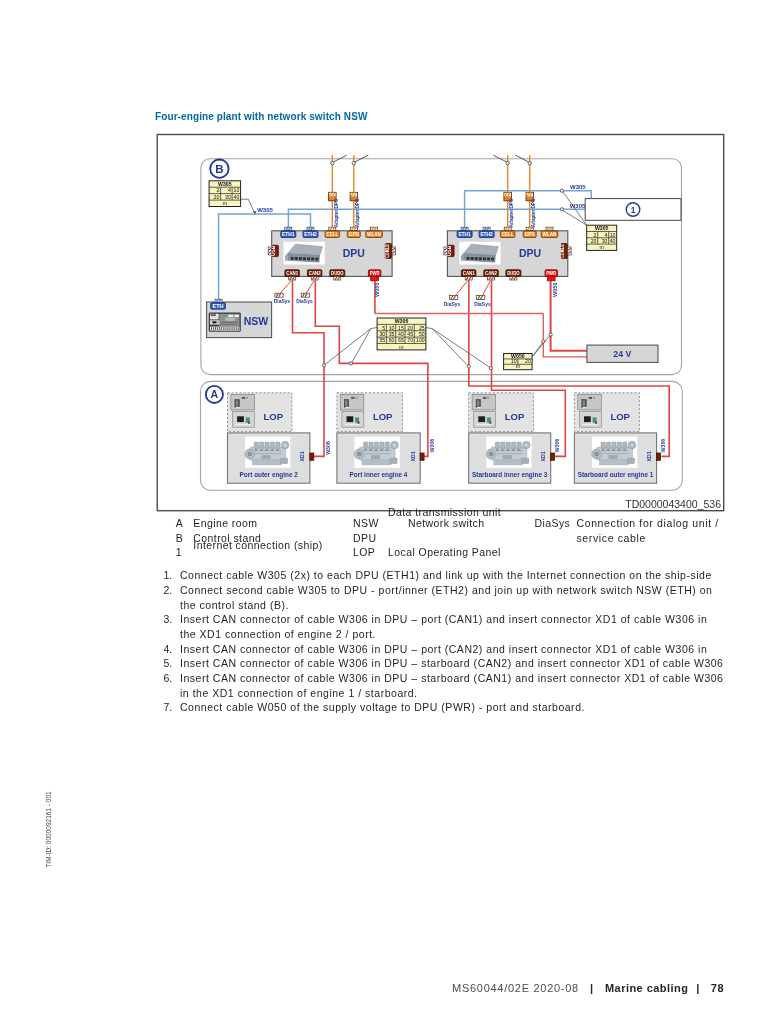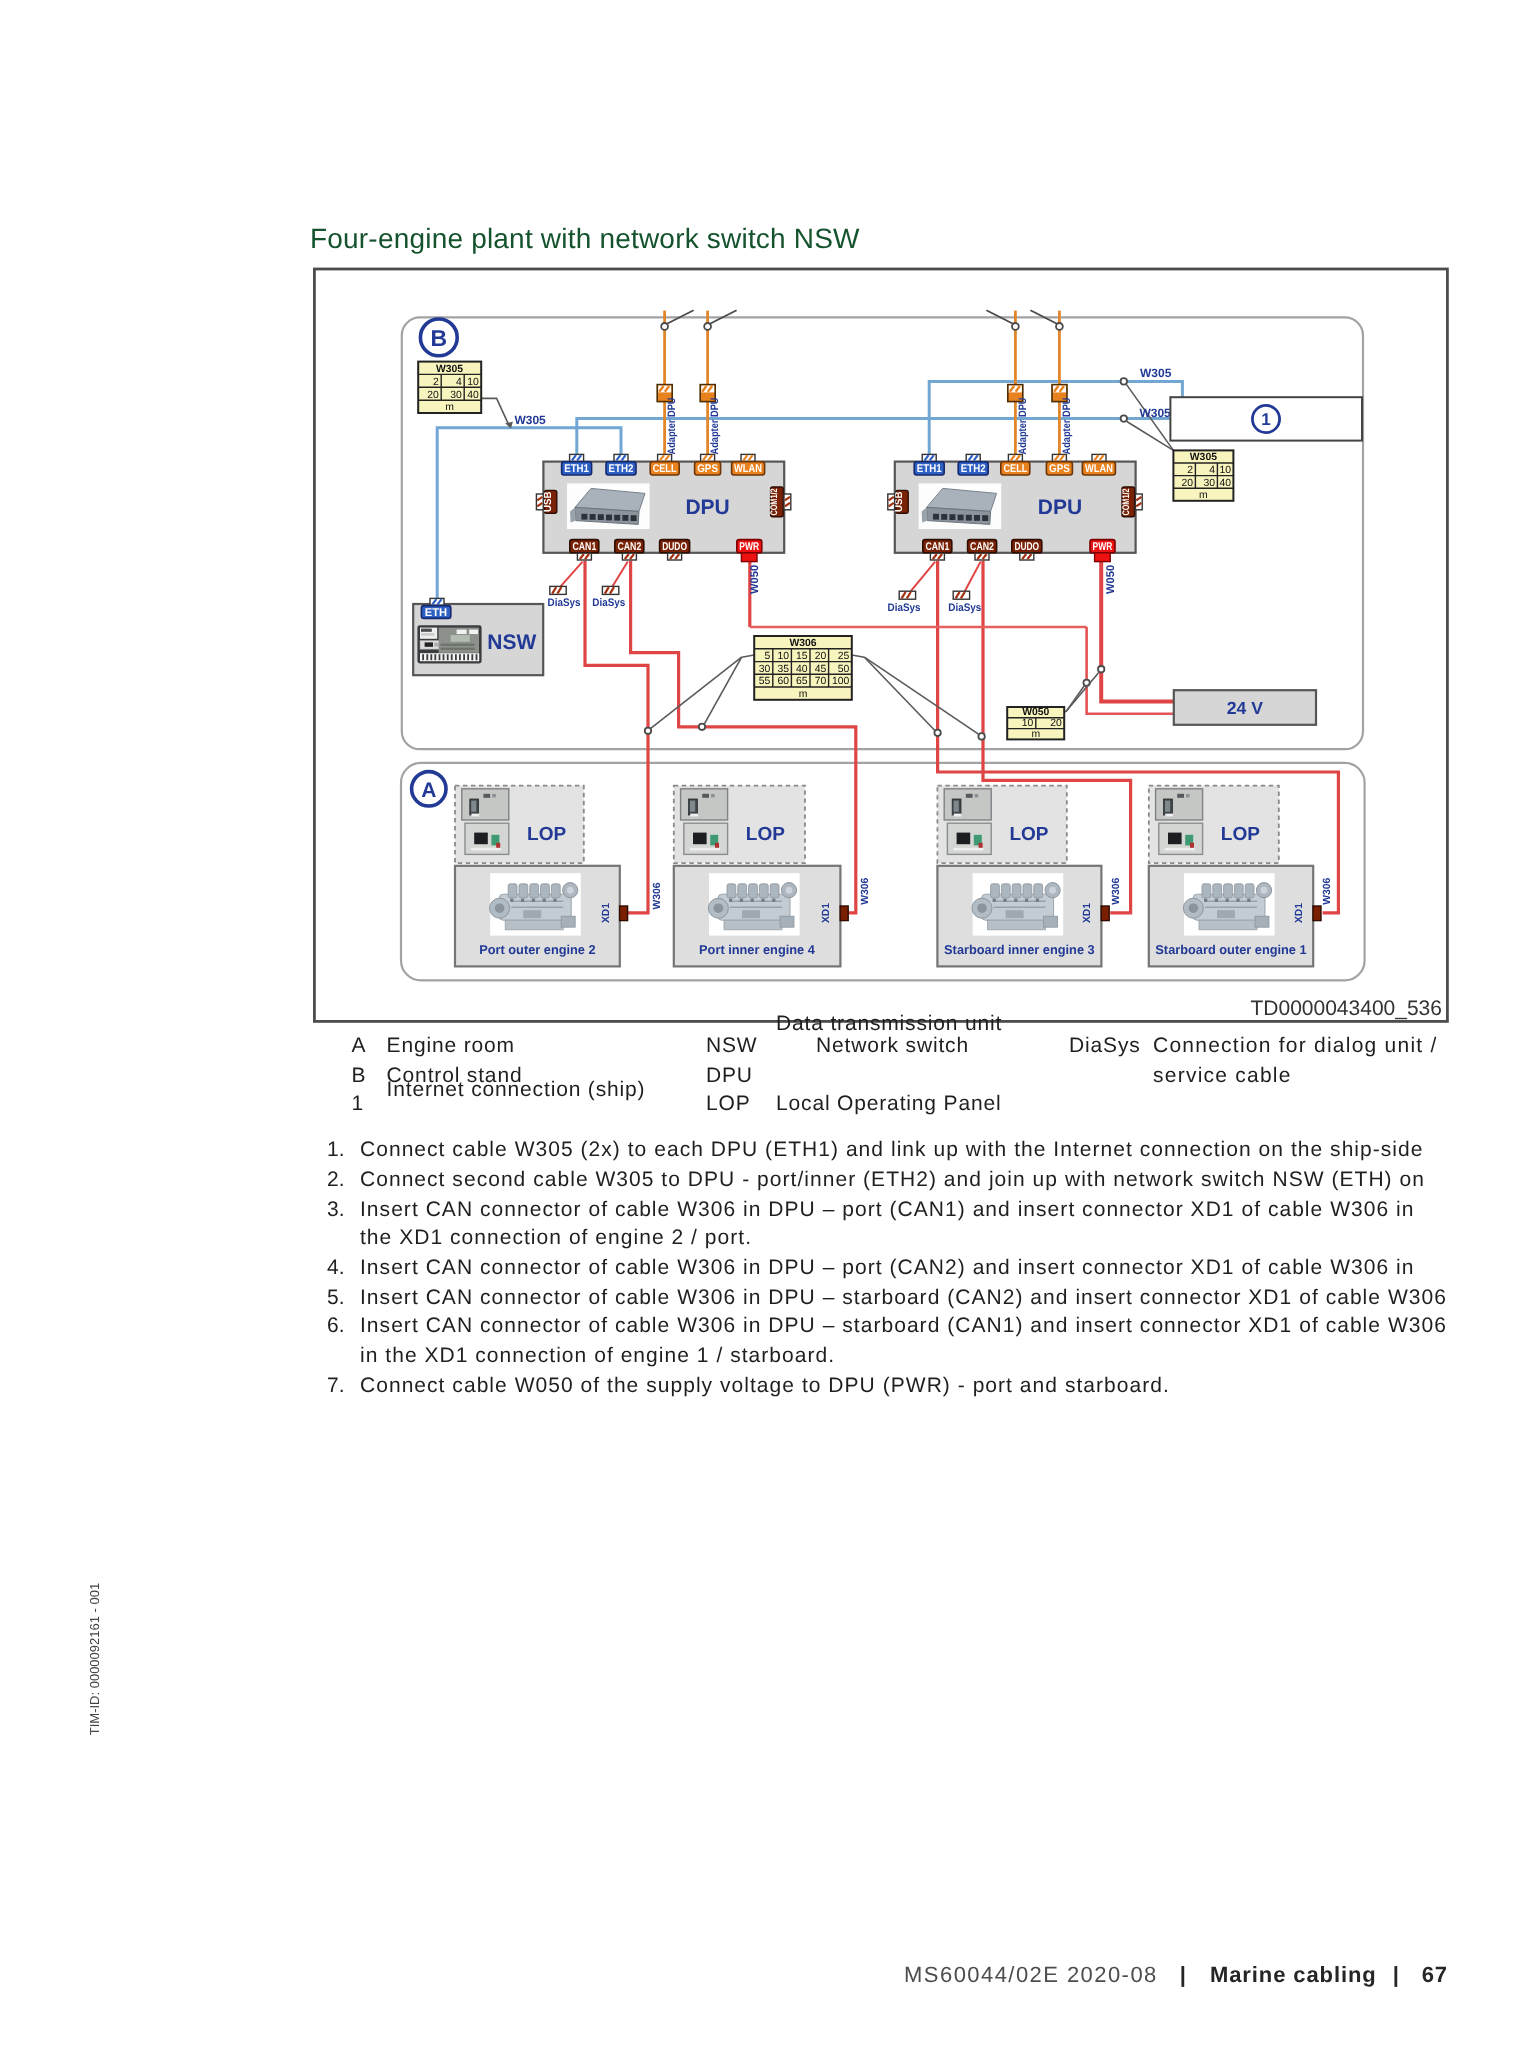--- a/index.html
+++ b/index.html
@@ -1,17 +1,17 @@
 <!DOCTYPE html>
 <html><head><meta charset="utf-8">
 <style>
 html,body{margin:0;padding:0;background:#fff}
 body{width:768px;height:1024px;position:relative;overflow:hidden;
  font-family:"Liberation Sans",sans-serif;-webkit-font-smoothing:antialiased}
-#title{position:absolute;left:155px;top:111px;font-size:14px;font-weight:normal;color:#14532d;letter-spacing:0.1px}
+#title{position:absolute;left:155px;top:111px;font-size:10px;font-weight:bold;color:#0369a1;letter-spacing:0.1px}
 .lg{position:absolute;font-size:10.5px;color:#1f1f1f;white-space:nowrap;letter-spacing:0.42px}
 .li{position:relative;font-size:10.5px;color:#1f1f1f;line-height:14.65px;white-space:nowrap;letter-spacing:0.52px}
 .ln{position:absolute;left:-16.5px;top:0;letter-spacing:0}
 #footer{position:absolute;top:982px;left:0;width:724px;text-align:right;font-size:11px;color:#4d4d4d;white-space:nowrap;letter-spacing:0.45px}
 #footer b{color:#262626}
 #sidebar{position:absolute;left:-32px;top:826px;width:160px;text-align:center;font-size:6.5px;color:#444;
  transform:rotate(-90deg);white-space:nowrap}
 </style></head>
 <body>
 <div id="title">Four-engine plant with network switch NSW</div>
@@ -531,21 +531,22 @@
 <div class="lg" style="left:353.0px;top:531.8px">DPU</div>
 <div class="lg" style="left:388.0px;top:506px">Data transmission unit</div>
 <div class="lg" style="left:576.5px;top:531.8px;letter-spacing:0.62px">service cable</div>
 <div class="lg" style="left:175.8px;top:546.4px">1</div>
 <div class="lg" style="left:193.3px;top:539px">Internet connection (ship)</div>
 <div class="lg" style="left:353.0px;top:546.4px">LOP</div>
 <div class="lg" style="left:388.0px;top:546.4px">Local Operating Panel</div>
 <div id="list" style="position:absolute;left:180px;top:568.4px;width:560px">
     <div class="li"><span class="ln">1.</span>Connect cable W305 (2x) to each DPU (ETH1) and link up with the Internet connection on the ship-side</div>
     <div class="li"><span class="ln">2.</span>Connect second cable W305 to DPU - port/inner (ETH2) and join up with network switch NSW (ETH) on</div>
+    <div class="li">the control stand (B).</div>
     <div class="li"><span class="ln">3.</span>Insert CAN connector of cable W306 in DPU – port (CAN1) and insert connector XD1 of cable W306 in</div>
     <div class="li">the XD1 connection of engine 2 / port.</div>
     <div class="li"><span class="ln">4.</span>Insert CAN connector of cable W306 in DPU – port (CAN2) and insert connector XD1 of cable W306 in</div>
     <div class="li"><span class="ln">5.</span>Insert CAN connector of cable W306 in DPU – starboard (CAN2) and insert connector XD1 of cable W306</div>
     <div class="li"><span class="ln">6.</span>Insert CAN connector of cable W306 in DPU – starboard (CAN1) and insert connector XD1 of cable W306</div>
     <div class="li">in the XD1 connection of engine 1 / starboard.</div>
     <div class="li"><span class="ln">7.</span>Connect cable W050 of the supply voltage to DPU (PWR) - port and starboard.</div>
   </div>
 <div id="sidebar">TIM-ID: 0000092161 - 001</div>
-<div id="footer"><span style="letter-spacing:0.72px">MS60044/02E 2020-08</span><span style="display:inline-block;width:11px"></span><b>|</b><span style="display:inline-block;width:11.6px"></span><b>Marine cabling</b><span style="display:inline-block;width:8px"></span><b>|</b><span style="display:inline-block;width:11px"></span><b>67</b></div>
+<div id="footer"><span style="letter-spacing:0.72px">MS60044/02E 2020-08</span><span style="display:inline-block;width:11px"></span><b>|</b><span style="display:inline-block;width:11.6px"></span><b>Marine cabling</b><span style="display:inline-block;width:8px"></span><b>|</b><span style="display:inline-block;width:11px"></span><b>78</b></div>
 </body></html>

